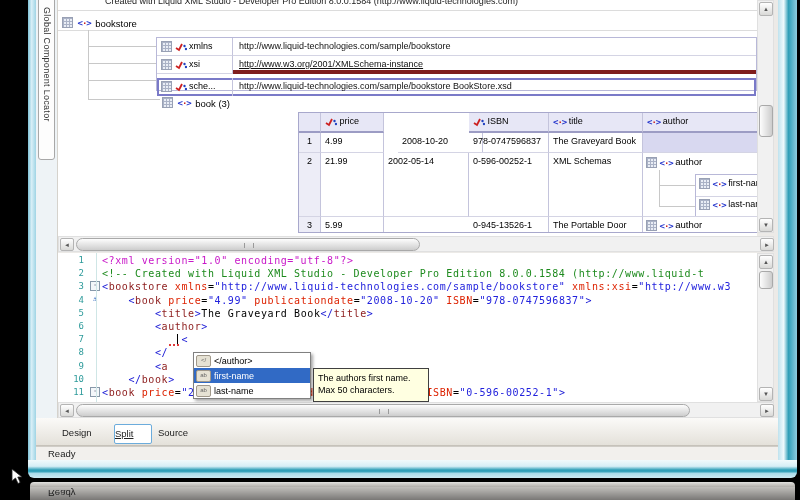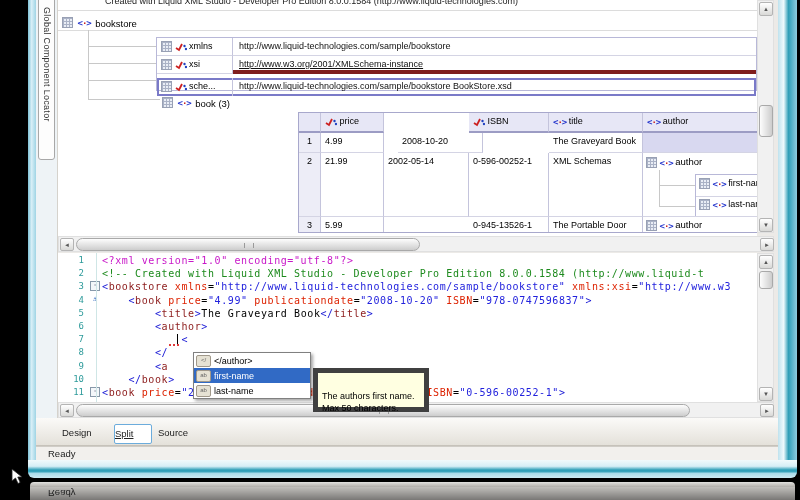--- a/index.html
+++ b/index.html
@@ -79,22 +79,22 @@
   .gutter-sep{left:96px;top:253px;width:1px;height:149px;background:#cfe6e6;}
   .caret{left:177px;top:334px;width:1px;height:11px;background:#000;}
   .squiggle{left:169px;top:344px;width:10px;height:2px;border-bottom:2px dotted #e03c3c;}
 
   .ac-popup{left:193px;top:352px;width:118px;background:#fff;border:1px solid #808080;
     box-shadow:2px 2px 3px rgba(0,0,0,.35);z-index:5;}
   .ac-item{display:flex;align-items:center;height:15px;font-size:9px;color:#000;padding-left:2px;}
   .ac-item.sel{background:#316ac5;color:#fff;}
   .ac-ico{display:inline-block;width:13px;height:10px;margin-right:3px;border:1px solid #a0988a;
     background:#e6e2d4;border-radius:2px;font-size:6px;line-height:9px;text-align:center;color:#666;flex:none;}
-  .tooltip{left:313px;top:368px;width:116px;height:34px;background:#ffffe1;border:5px solid #404040;
-    font-size:9px;color:#000;padding:17px 4px;z-index:6;line-height:12px;}
+  .tooltip{left:313px;top:368px;width:116px;height:34px;background:#ffffe1;border:1px solid #404040;
+    font-size:9px;color:#000;padding:3px 4px;z-index:6;line-height:12px;}
 
   
   .tab-strip{left:36px;top:418px;width:742px;height:28px;background:linear-gradient(#fbfaf8,#e4e1da);
     border-bottom:1px solid #c6c2ba;}
   .vtab{position:absolute;top:6px;height:18px;font-size:9.5px;color:#222;text-align:left;line-height:18px;}
   .vtab.sel{background:#fff;border:1px solid #6cacdc;border-radius:2px;text-decoration:underline;}
   .status-bar{left:36px;top:446px;width:742px;height:14px;background:#f2f0ed;border-top:1px solid #cfccc6;
     font-size:9.5px;color:#222;padding:1px 0 0 12px;}
 
   
@@ -208,20 +208,21 @@
         <span>title</span>
       </div>
       <div class="bt-cell bt-head" style="left:344px;top:0;width:173px;height:20px;border-right:none;">
         <span class="el-ico"><i>&lt;</i><u>·</u><i>&gt;</i></span>
         <span>author</span>
       </div>
 
       <div class="bt-cell bt-num" style="left:0;top:20px;width:22px;height:20px;">1</div>
       <div class="bt-cell" style="left:22px;top:20px;width:63px;height:20px;">4.99</div>
       <div class="bt-cell" style="left:99px;top:20px;width:85px;height:20px;">2008-10-20</div>
+      <div class="bt-cell" style="left:170px;top:20px;width:80px;height:20px;">978-0747596837</div>
       <div class="bt-cell" style="left:250px;top:20px;width:94px;height:20px;">The Graveyard Book</div>
       <div class="bt-cell" style="left:344px;top:20px;width:173px;height:20px;border-right:none;background:#d8d8f0;"></div>
 
       <div class="bt-cell bt-num" style="left:0;top:40px;width:22px;height:64px;">2</div>
       <div class="bt-cell" style="left:22px;top:40px;width:63px;height:64px;">21.99</div>
       <div class="bt-cell" style="left:85px;top:40px;width:85px;height:64px;">2002-05-14</div>
       <div class="bt-cell" style="left:170px;top:40px;width:80px;height:64px;">0-596-00252-1</div>
       <div class="bt-cell" style="left:250px;top:40px;width:94px;height:64px;">XML Schemas</div>
       <div class="bt-cell" style="left:344px;top:40px;width:173px;height:64px;border-right:none;padding:0;">
         <div style="position:absolute;left:3px;top:3px;">

